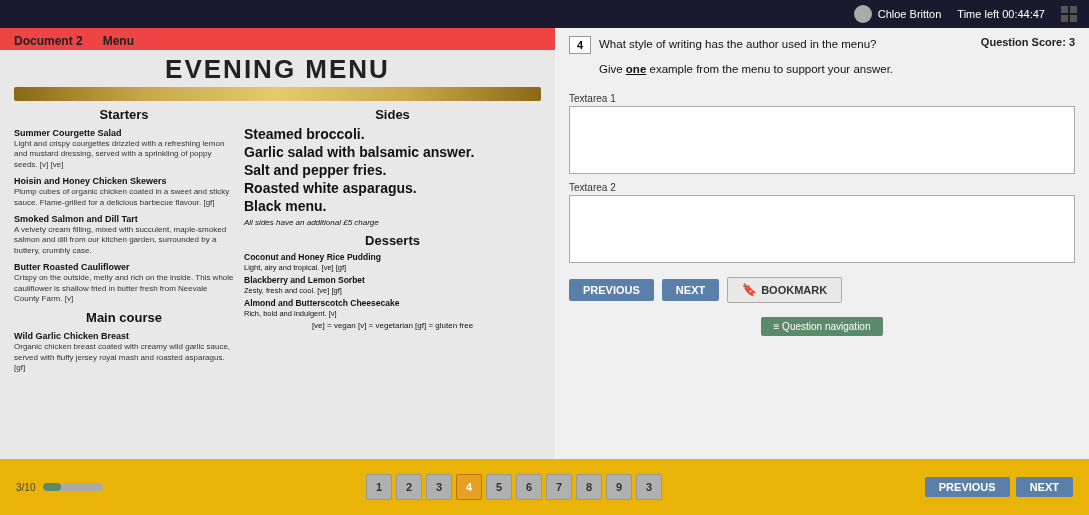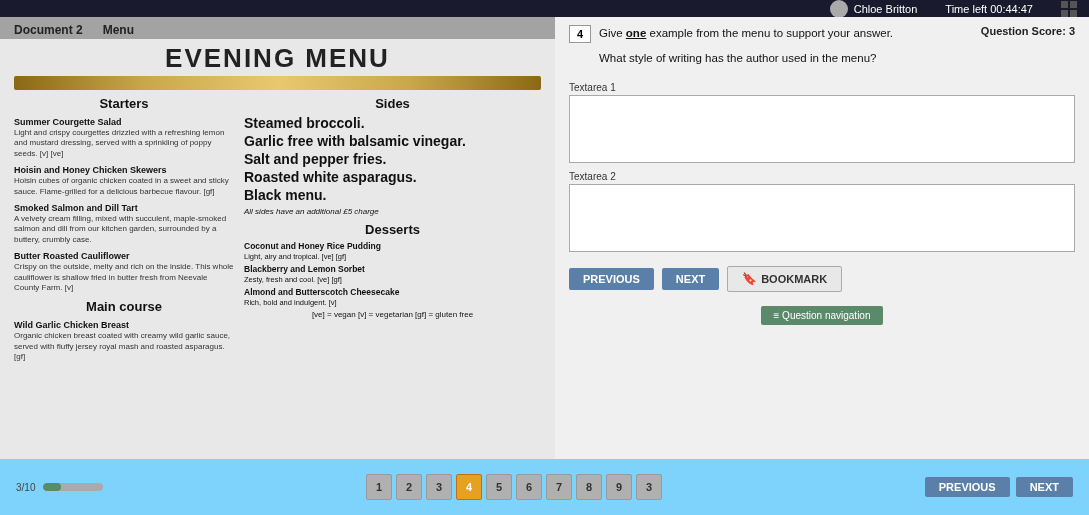--- a/index.html
+++ b/index.html
@@ -13,22 +13,22 @@
       flex-direction: column;
     }
 
     
     .top-bar {
       background: #1a1a2e;
       display: flex;
       align-items: center;
       justify-content: flex-end;
       padding: 4px 12px;
-      height: 17px;
-      gap: 28px;
+      height: 28px;
+      gap: 16px;
     }
     .top-bar-user {
       color: #fff;
       font-size: 11px;
       display: flex;
       align-items: center;
       gap: 6px;
     }
     .user-avatar {
       width: 18px;
@@ -63,21 +63,21 @@
     
     .left-panel {
       width: 555px;
       background: #e8e8e8;
       display: flex;
       flex-direction: column;
       overflow: hidden;
     }
 
     .doc-header {
-      background: #a3a3a3;
+      background: #ef4444;
       padding: 6px 14px 2px 14px;
       display: flex;
       gap: 20px;
       align-items: baseline;
     }
     .doc-title-label {
       font-size: 12px;
       font-weight: bold;
       color: #222;
     }
@@ -268,21 +268,21 @@
       font-size: 10px;
       border: none;
       cursor: pointer;
       border-radius: 2px;
       margin-top: 8px;
       align-self: center;
     }
 
     
     .bottom-bar {
-      background: #7dd3fc;
+      background: #eab308;
       height: 56px;
       display: flex;
       align-items: center;
       justify-content: space-between;
       padding: 0 16px;
     }
 
     .page-numbers {
       display: flex;
       gap: 4px;
@@ -378,21 +378,21 @@
       <div class="menu-col-left">
 
         <div class="menu-section-title">Starters</div>
 
         <div>
           <div class="menu-item-title">Summer Courgette Salad</div>
           <div class="menu-item-desc">Light and crispy courgettes drizzled with a refreshing lemon and mustard dressing, served with a sprinkling of poppy seeds. [v] [ve]</div>
         </div>
         <div>
           <div class="menu-item-title">Hoisin and Honey Chicken Skewers</div>
-          <div class="menu-item-desc">Hoisin cubes of organic chicken coated in a sweet and sticky sauce. Flame-grilled for a delicious barbecue flavour. [gf]</div>
+          <div class="menu-item-desc">Plump cubes of organic chicken coated in a sweet and sticky sauce. Flame-grilled for a delicious barbecue flavour. [gf]</div>
         </div>
         <div>
           <div class="menu-item-title">Smoked Salmon and Dill Tart</div>
           <div class="menu-item-desc">A velvety cream filling, mixed with succulent, maple-smoked salmon and dill from our kitchen garden, surrounded by a buttery, crumbly case.</div>
         </div>
         <div>
           <div class="menu-item-title">Butter Roasted Cauliflower</div>
           <div class="menu-item-desc">Crispy on the outside, melty and rich on the inside. This whole cauliflower is shallow fried in butter fresh from Neevale County Farm. [v]</div>
         </div>
 
@@ -401,21 +401,21 @@
           <div class="menu-item-title">Wild Garlic Chicken Breast</div>
           <div class="menu-item-desc">Organic chicken breast coated with creamy wild garlic sauce, served with fluffy jersey royal mash and roasted asparagus. [gf]</div>
         </div>
       </div>
 
       <div class="menu-col-right">
 
         <div class="sides-col">
           <div class="menu-section-title">Sides</div>
           <div class="sides-item">Steamed broccoli.</div>
-          <div class="sides-item">Garlic free with balsamic vinegar.</div>
+          <div class="sides-item">Garlic salad with balsamic answer.</div>
           <div class="sides-item">Salt and pepper fries.</div>
           <div class="sides-item">Roasted white asparagus.</div>
           <div class="sides-item">Black menu.</div>
           <div class="sides-note">All sides have an additional £5 charge</div>
         </div>
 
         <div>
           <div class="menu-section-title">Desserts</div>
           <div>
             <div class="desserts-item">Coconut and Honey Rice Pudding</div>
@@ -432,22 +432,22 @@
           <div class="legend">[ve] = vegan    [v] = vegetarian    [gf] = gluten free</div>
         </div>
       </div>
     </div>
   </div>
 
   <div class="right-panel">
     <div class="question-header">
       <div class="question-number-badge">4</div>
       <div style="flex:1;">
+        <div class="question-text">What style of writing has the author used in the menu?</div>
         <div class="question-text">Give <strong>one</strong> example from the menu to support your answer.</div>
-        <div class="question-text">What style of writing has the author used in the menu?</div>
       </div>
       <div class="question-score">Question Score: 3</div>
     </div>
 
     <div class="textarea-label">Textarea 1</div>
     <textarea class="answer-textarea" style=""></textarea>
 
     <div class="textarea-label">Textarea 2</div>
     <textarea class="answer-textarea" style=""></textarea>
 

